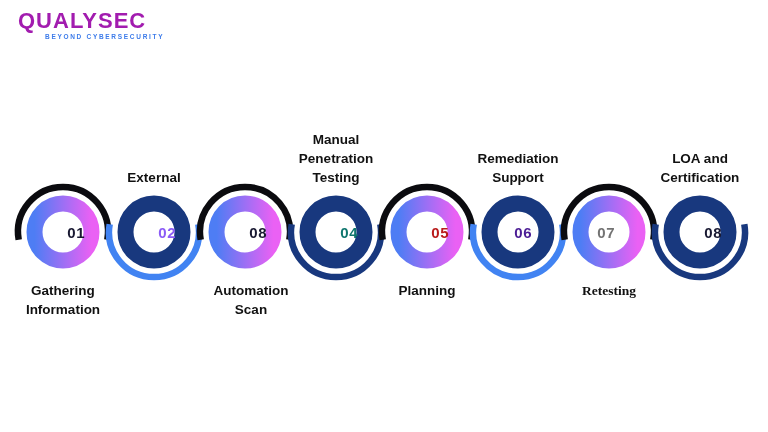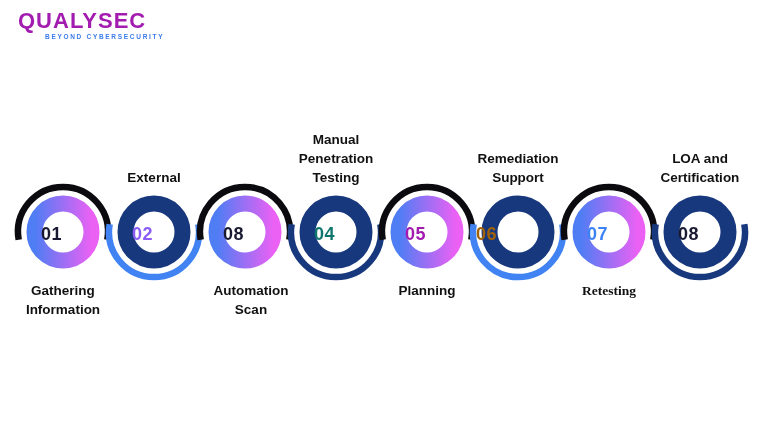--- a/index.html
+++ b/index.html
@@ -18,21 +18,21 @@
     font-size:6.5px;font-weight:bold;letter-spacing:1.7px;
     margin:0 0 0 27px;
   }
   .title{
     position:absolute;top:44px;left:0;width:768px;
     text-align:center;font-weight:bold;font-size:23px;line-height:34px;
   }
   #process-svg{position:absolute;left:0;top:0;}
   .step-number{
     position:absolute;top:224px;width:44px;
-    text-align:left;font-weight:bold;font-size:18px;letter-spacing:.5px;
+    text-align:right;font-weight:bold;font-size:15px;letter-spacing:.5px;
   }
   .step-label{
     position:absolute;width:150px;
     text-align:center;font-weight:bold;font-size:13.5px;line-height:19px;
     white-space:pre-line;
   }
   .step-label.below{top:281px;}
   .step-label.above{bottom:245px;}
 </style>
 </head>
@@ -77,25 +77,25 @@
 Information</div>
       <div class="step-number" style="left: 132px; color: #8b5cf6;">02</div>
       <div class="step-label above" style="left: 79px; color: rgb(17, 17, 17);">External</div>
       <div class="step-number" style="left: 223px; color: rgb(25, 25, 50);">08</div>
       <div class="step-label below" style="left: 176px; color: rgb(17, 17, 17);">Automation
 Scan</div>
       <div class="step-number" style="left: 314px; color: #0f766e;">04</div>
       <div class="step-label above" style="left: 261px; color: rgb(17, 17, 17);">Manual
 Penetration
 Testing</div>
-      <div class="step-number" style="left: 405px; color: #a21caf;">05</div>
+      <div class="step-number" style="left: 405px; color: #b91c1c;">05</div>
       <div class="step-label below" style="left: 352px; color: rgb(17, 17, 17);">Planning</div>
-      <div class="step-number" style="left: 476px; color: #a16207;">06</div>
+      <div class="step-number" style="left: 488px; color: #4c1d95;">06</div>
       <div class="step-label above" style="left: 443px; color: rgb(17, 17, 17);">Remediation
 Support</div>
-      <div class="step-number" style="left: 587px; color: #3b82f6;">07</div>
+      <div class="step-number" style="left: 571px; color: #737373;">07</div>
       <div class="step-label below" style="left: 534px; color: rgb(17, 17, 17); font-family: Liberation Serif, serif;">Retesting</div>
       <div class="step-number" style="left: 678px; color: rgb(25, 25, 50);">08</div>
       <div class="step-label above" style="left: 625px; color: rgb(17, 17, 17);">LOA and
 Certification</div>
     </div>
 
 </div>
 
 </body></html>

